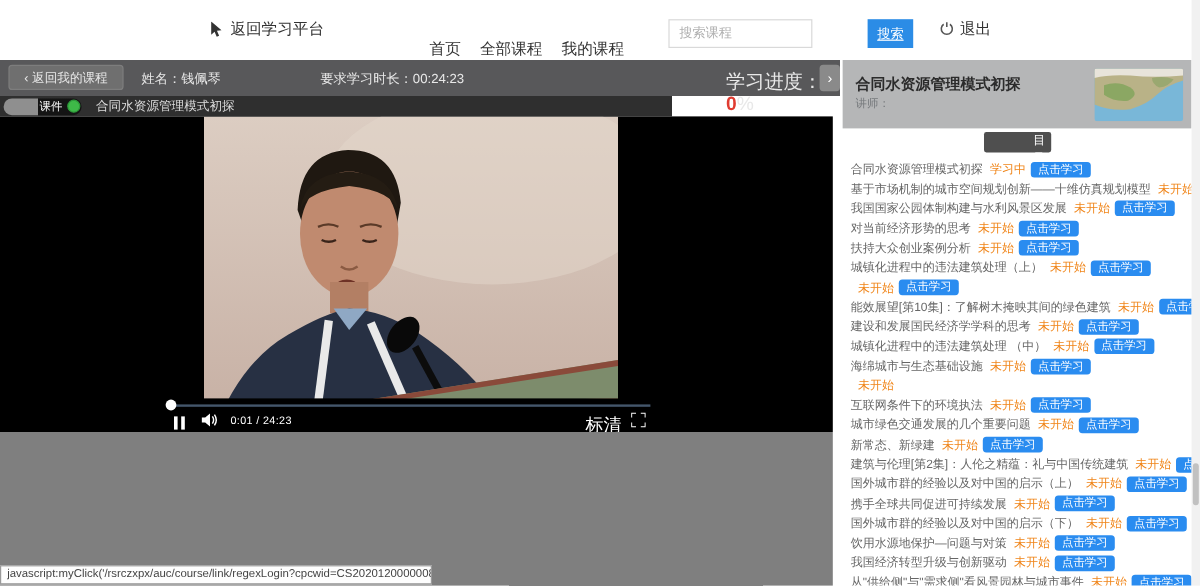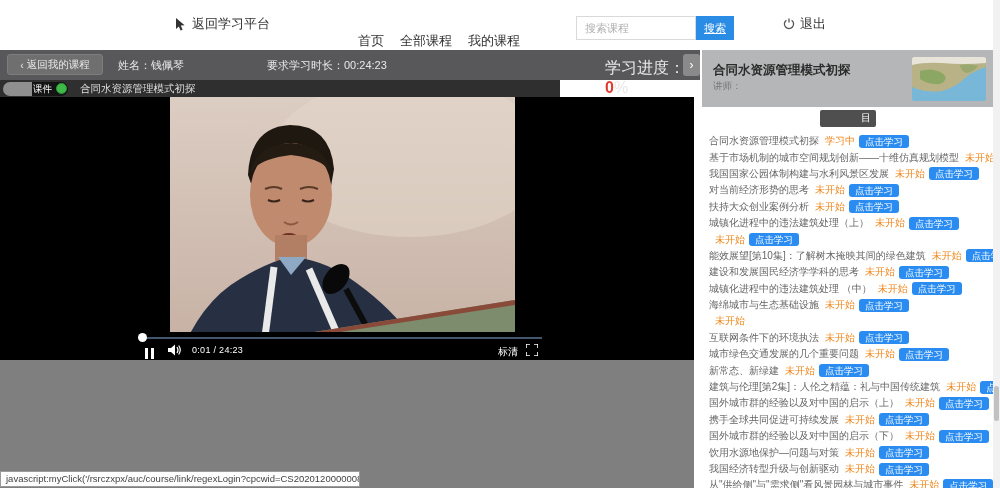--- a/index.html
+++ b/index.html
@@ -5,21 +5,21 @@
   * { margin:0; padding:0; box-sizing:border-box; }
   html,body { width:1000px; height:488px; overflow:hidden; background:#fff;
               font-family:"Liberation Sans","DejaVu Sans",sans-serif; }
 
   
   .topnav { position:absolute; left:0; top:0; width:1000px; height:45px; background:#fff; }
   .back-link { position:absolute; left:175px; top:15px; display:flex; align-items:center; gap:6px;
                font-size:13px; color:#333; cursor:pointer; }
   .nav-links { position:absolute; left:358px; top:15px; display:flex; gap:16px; font-size:13px; color:#333; }
   .nav-links span { cursor:pointer;margin-top:17px; }
-  .search-wrap { position:absolute; left:576px; top:16px; display:flex; }
+  .search-wrap { position:absolute; left:557px; top:16px; display:flex;gap:46px; }
   .search-input { width:120px; height:24px; border:1px solid #d9d9d9; font-size:11px; padding:0 8px; color:#333; outline:none; }
   .search-input::placeholder { color:#b0b0b0; }
   .search-btn { width:38px; height:24px; background:#2b8ce6; color:#fff; border:none; font-size:11px; cursor:pointer;text-decoration:underline; }
   .logout { position:absolute; left:783px; top:15px; display:flex; align-items:center; gap:5px; font-size:13px; color:#333; cursor:pointer; }
 
   
   .player-header { position:absolute; left:0; top:50px; width:700px; height:30px; background:#58585a; }
   .back-course-btn { position:absolute; left:7px; top:4px; width:96px; height:21px; background:#6f6f6f;
                      border:1px solid #7d7d7d; border-radius:3px; color:#e8e8e8; font-size:10.5px;
                      display:flex; align-items:center; justify-content:center; gap:3px; cursor:pointer; }
@@ -43,21 +43,21 @@
   
   .video-player { position:absolute; left:0; top:97px; width:694px; height:263px; background:#000; overflow:hidden;text-align:right; }
   .video-scene { position:absolute; left:170px; top:0; width:345px; height:263px; }
   .vp-controls { position:absolute; left:138px; top:235px; width:408px; height:28px; background:#000; }
   .vp-track { position:absolute; left:4px; top:5px; width:400px; height:2px; background:#44566b; }
   .vp-dot { position:absolute; left:0; top:1px; width:9px; height:9px; border-radius:50%; background:#fff; cursor:pointer; }
   .vp-pause { position:absolute; left:7px; top:13px; width:12px; height:11px; cursor:pointer; }
   .vp-pause i { display:inline-block; width:3px; height:11px; background:#fff; margin-right:3px; }
   .vp-volume { position:absolute; left:30px; top:12px; cursor:pointer; }
   .vp-time { position:absolute; left:54px; top:13px; color:#fff; font-size:9px; letter-spacing:0.3px; }
-  .vp-quality { position:absolute; right:28px; top:13px; color:#fff; font-size:10px; cursor:pointer; }
+  .vp-quality { position:absolute; right:28px; top:13px; color:#fff; font-size:15px; cursor:pointer; }
   .vp-full { position:absolute; right:8px; top:12px; cursor:pointer; }
 
   
   .gray-area { position:absolute; left:0; top:360px; width:694px; height:128px; background:#7f7f7f; }
   .status-tooltip { position:absolute; left:0; top:471px; height:16px; max-width:360px; background:#fdfdfd;
                     border:1px solid #9a9a9a; font-size:9.5px; color:#444; padding:1px 5px;
                     white-space:nowrap; overflow:hidden; }
 
   
   .right-panel { position:absolute; left:702px; top:50px; width:291px; height:438px; background:#fff; overflow:hidden; }

